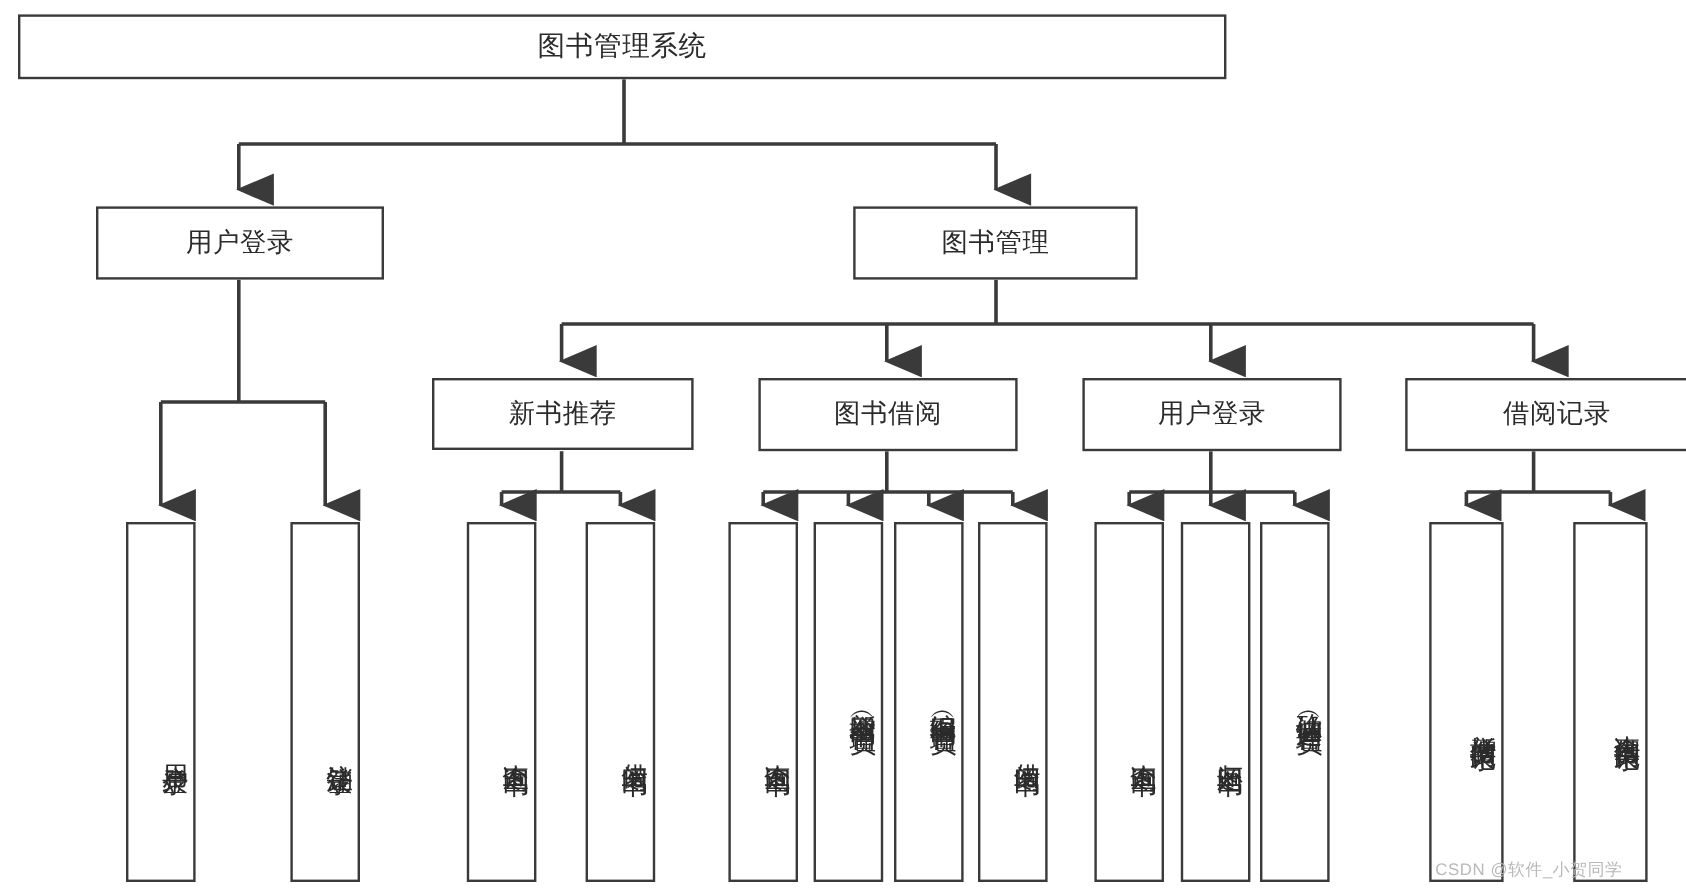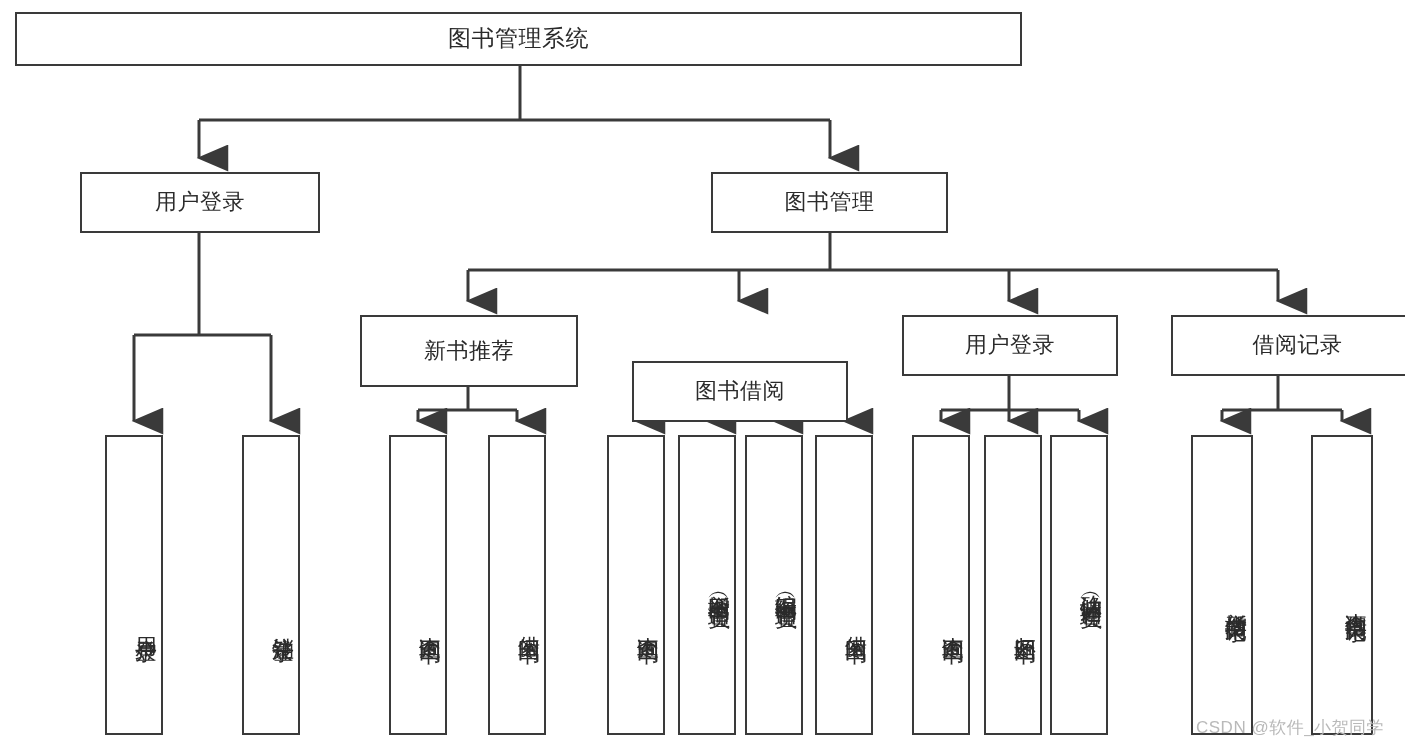--- a/index.html
+++ b/index.html
@@ -54,21 +54,21 @@
     padding-bottom: 4px;
     white-space: nowrap;
     align-items: flex-start;
     justify-content: center;
   }
   .node.vert.tall {
     align-items: flex-start;
   }
   .watermark {
     position: absolute;
-    font-size: 17px;
+    font-size: 14px;
     color: #b9b9b9;
     white-space: nowrap;
     letter-spacing: 0.5px;
   }
 </style>
 </head>
 <body>
 
 <div id="canvas">
 
@@ -124,23 +124,23 @@
       <path d="M1342,410 L1342,421" marker-end="url(#arrowDown)"></path>
     </g>
   </svg>
 
   <div class="node horiz root" style="left:15px; top:12px; width:1007px; height:54px;">图书管理系统</div>
 
   <div class="node horiz" style="left:80px; top:172px; width:240px; height:61px;">用户登录</div>
 
   <div class="node horiz" style="left:711px; top:172px; width:237px; height:61px;">图书管理</div>
 
-  <div class="node horiz" style="left:360px; top:315px; width:218px; height:72px;">新书推荐</div>
+  <div class="node horiz" style="left:360px; top:315px; width:218px; height:60px;">新书推荐</div>
 
-  <div class="node horiz" style="left:632px; top:315px; width:216px; height:61px;margin-top:46px;">图书借阅</div>
+  <div class="node horiz" style="left:632px; top:315px; width:216px; height:61px;">图书借阅</div>
 
   <div class="node horiz" style="left:902px; top:315px; width:216px; height:61px;">用户登录</div>
 
   <div class="node horiz" style="left:1171px; top:315px; width:253px; height:61px;">借阅记录</div>
 
   <div class="node vert" style="left:105px; top:435px; width:58px; height:300px; padding-top:80px;">用户登录</div>
 
   <div class="node vert" style="left:242px; top:435px; width:58px; height:300px; padding-top:80px;">注销登录</div>
 
   <div class="node vert" style="left:389px; top:435px; width:58px; height:300px; padding-top:80px;">查询图书</div>

